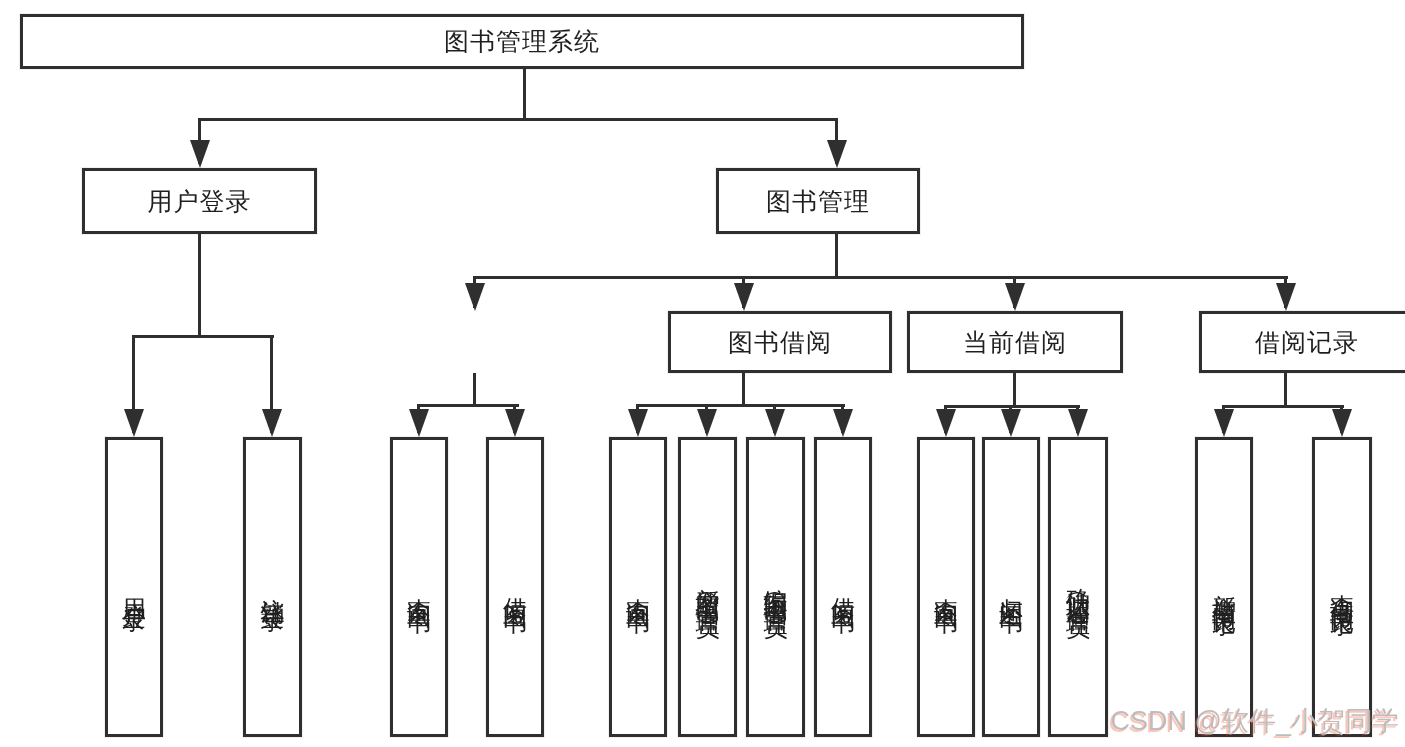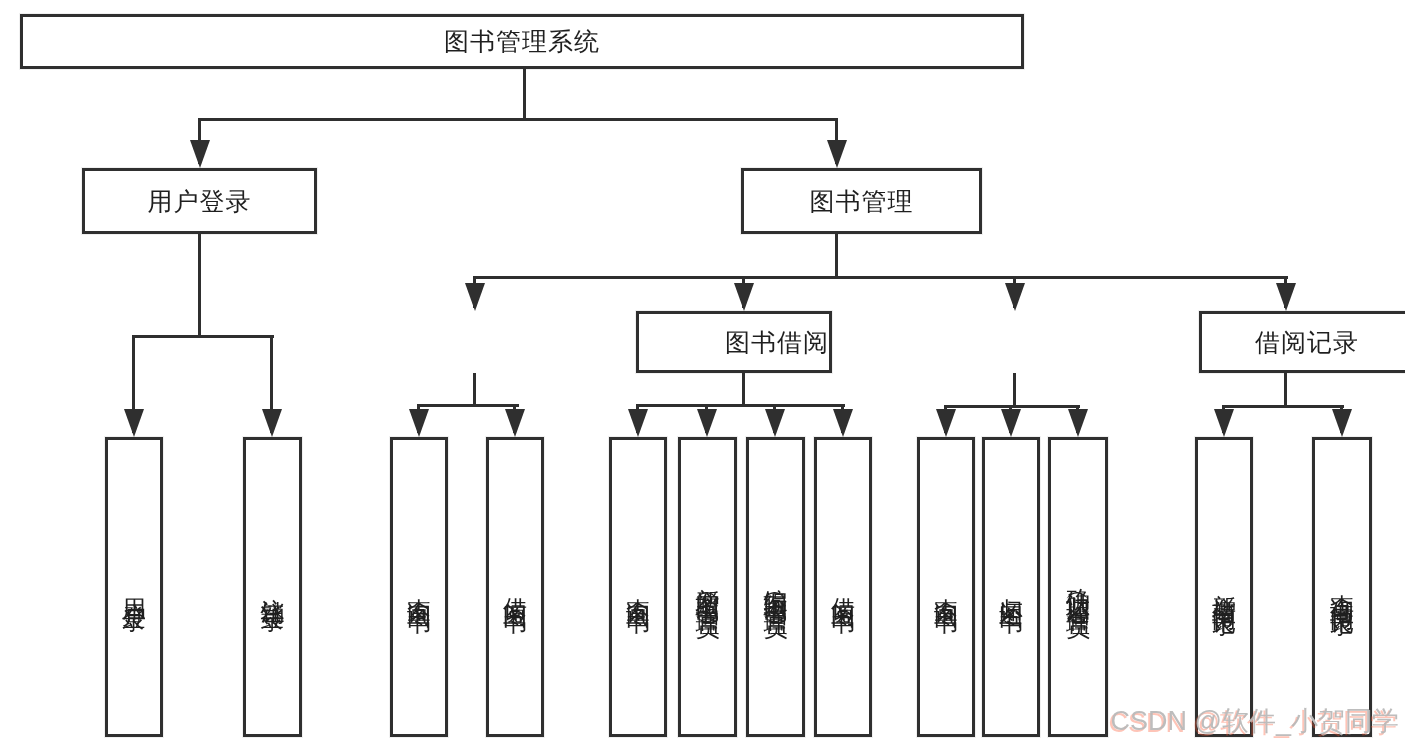--- a/index.html
+++ b/index.html
@@ -69,26 +69,29 @@
 
 <div class="stage">
 
   <div class="node" style="left:20px; top:14px; width:1004px; height:55px;">
     <span>图书管理系统</span>
   </div>
 
   <div class="node" style="left:82px; top:168px; width:235px; height:66px;">
     <span>用户登录</span>
   </div>
-  <div class="node" style="left:716px; top:168px; width:241px; height:66px;margin-left:25px;">
+  <div class="node" style="left:716px; top:168px; width:204px; height:66px;">
     <span>图书管理</span>
   </div>
 
-  <div class="node" style="left:636px; top:311px; width:196px; height:62px;justify-content:flex-end;">
+  <div class="node" style="left:668px; top:311px; width:224px; height:62px;">
     <span>图书借阅</span>
+  </div>
+  <div class="node" style="left:907px; top:311px; width:216px; height:62px;">
+    <span>当前借阅</span>
   </div>
   <div class="node" style="left:1178px; top:311px; width:216px; height:62px;margin-left:21px;">
     <span>借阅记录</span>
   </div>
 
   <div class="node leaf" style="left:105px; top:437px; width:58px; height:300px;">
     <span>用户登录</span>
   </div>
   <div class="node leaf" style="left:243px; top:437px; width:59px; height:300px;">
     <span>注销登录</span>

